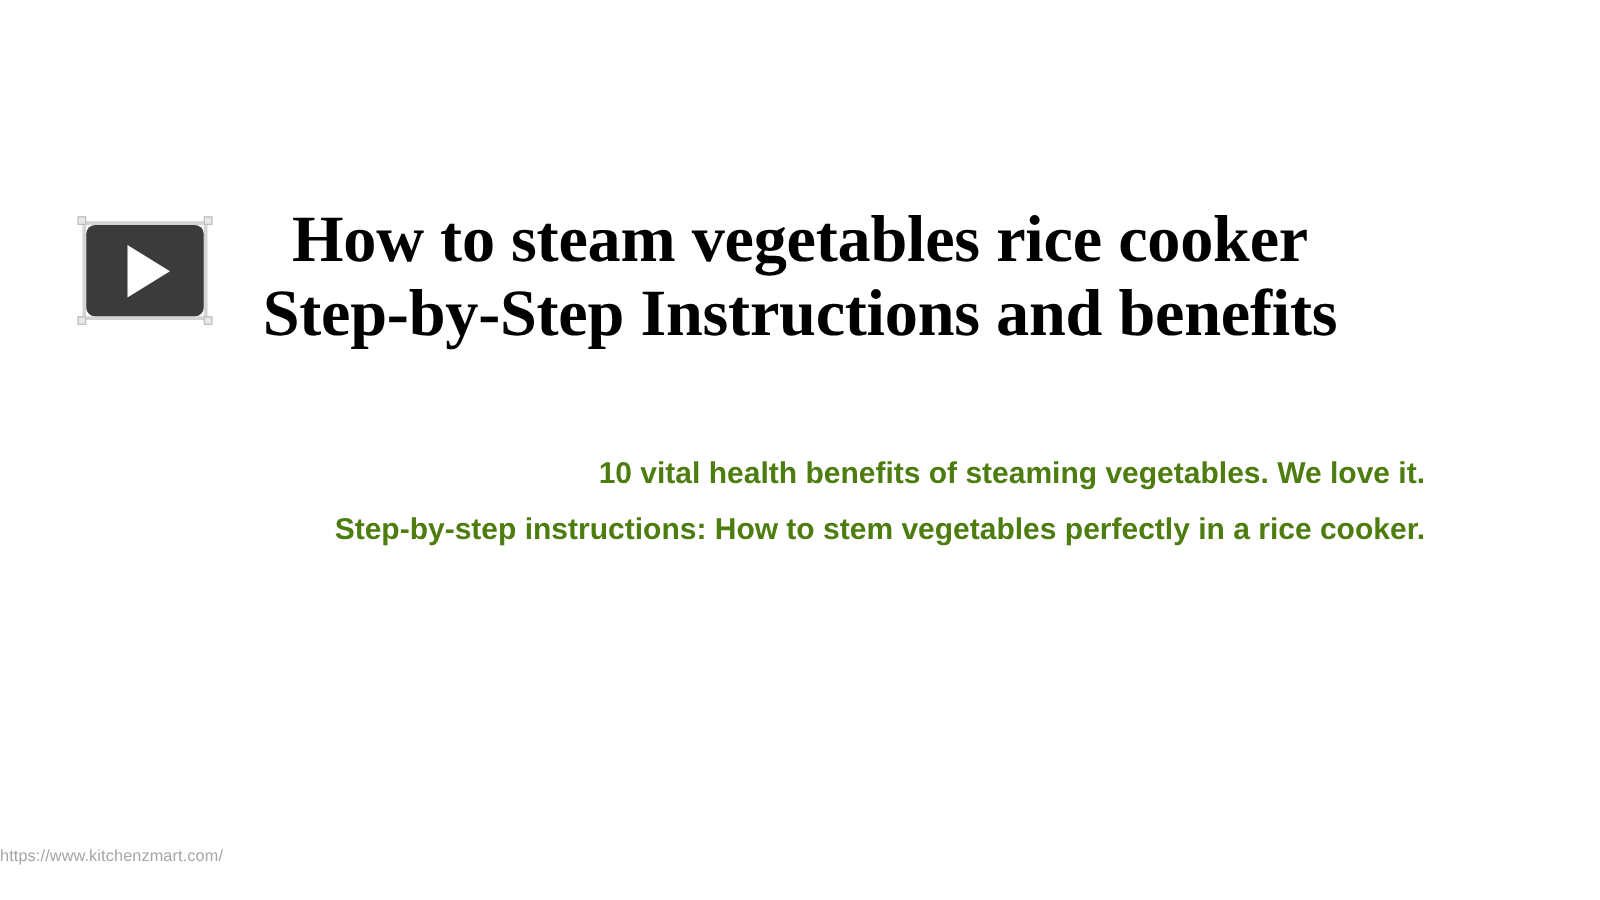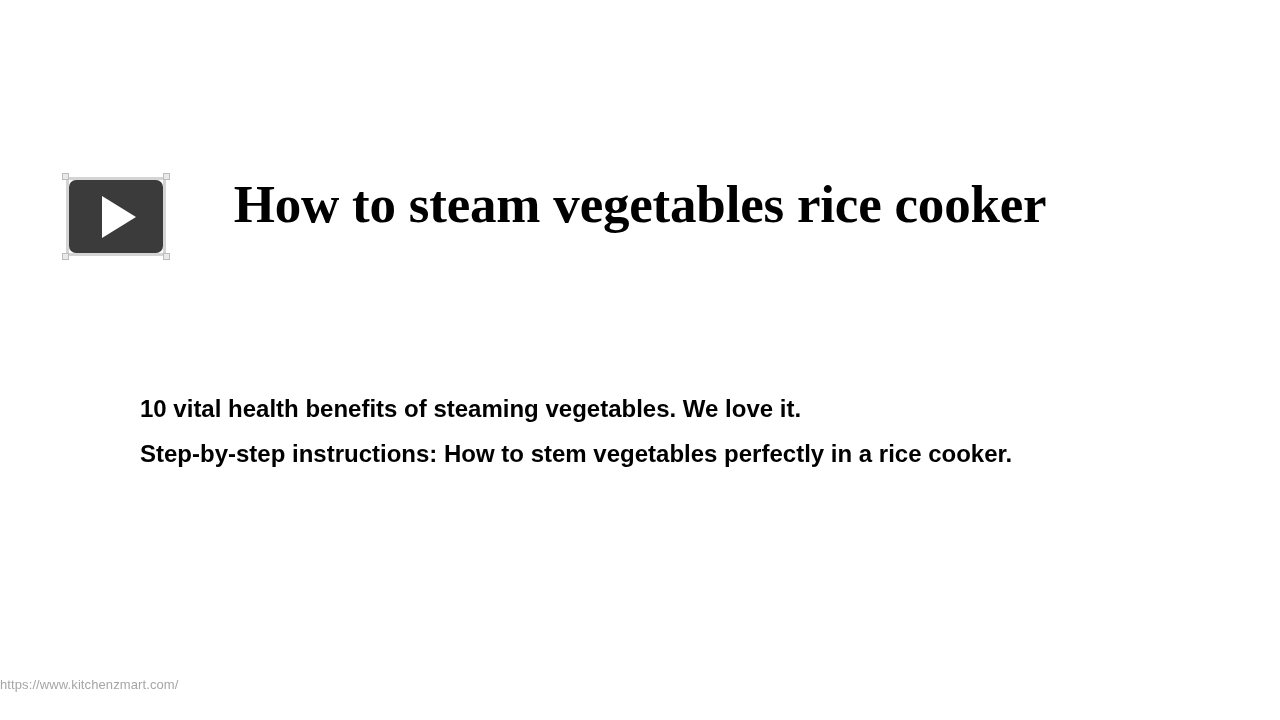--- a/index.html
+++ b/index.html
@@ -81,30 +81,30 @@
     top: 163px;
     width: 960px;
     text-align: center;
     font-family: "Liberation Serif", serif;
     font-weight: bold;
     font-size: 53px;
     line-height: 59px;
     color: #000000;
     letter-spacing: -0.2px;
   }
-  .title-line { display: block; white-space: nowrap; margin-top: 12px; }
+  .title-line { display: block; white-space: nowrap; }
 
   
   .body-block {
     position: absolute;
     left: 140px;
-    top: 386px;
+    top: 356px;
     width: 1000px;
-    text-align: left;
-    color: #000000;
+    text-align: right;
+    color: #4d7c0f;
   }
   .body-line {
     display: block;
     font-family: "Liberation Sans", sans-serif;
     font-weight: bold;
     font-size: 24px;
     line-height: 45px;
     white-space: nowrap;
   }
 
@@ -131,20 +131,21 @@
       <div class="play-triangle"></div>
     </div>
     <div class="handle tl"></div>
     <div class="handle tr"></div>
     <div class="handle bl"></div>
     <div class="handle br"></div>
   </div>
 
   <div class="title-block">
     <span class="title-line">How to steam vegetables rice cooker</span>
+    <span class="title-line">Step-by-Step Instructions and benefits</span>
   </div>
 
   <div class="body-block">
     <span class="body-line">10 vital health benefits of steaming vegetables. We love it.</span>
     <span class="body-line">Step-by-step instructions: How to stem vegetables perfectly in a rice cooker.</span>
   </div>
 
   <div class="footer">https://www.kitchenzmart.com/</div>
 
 </div>

